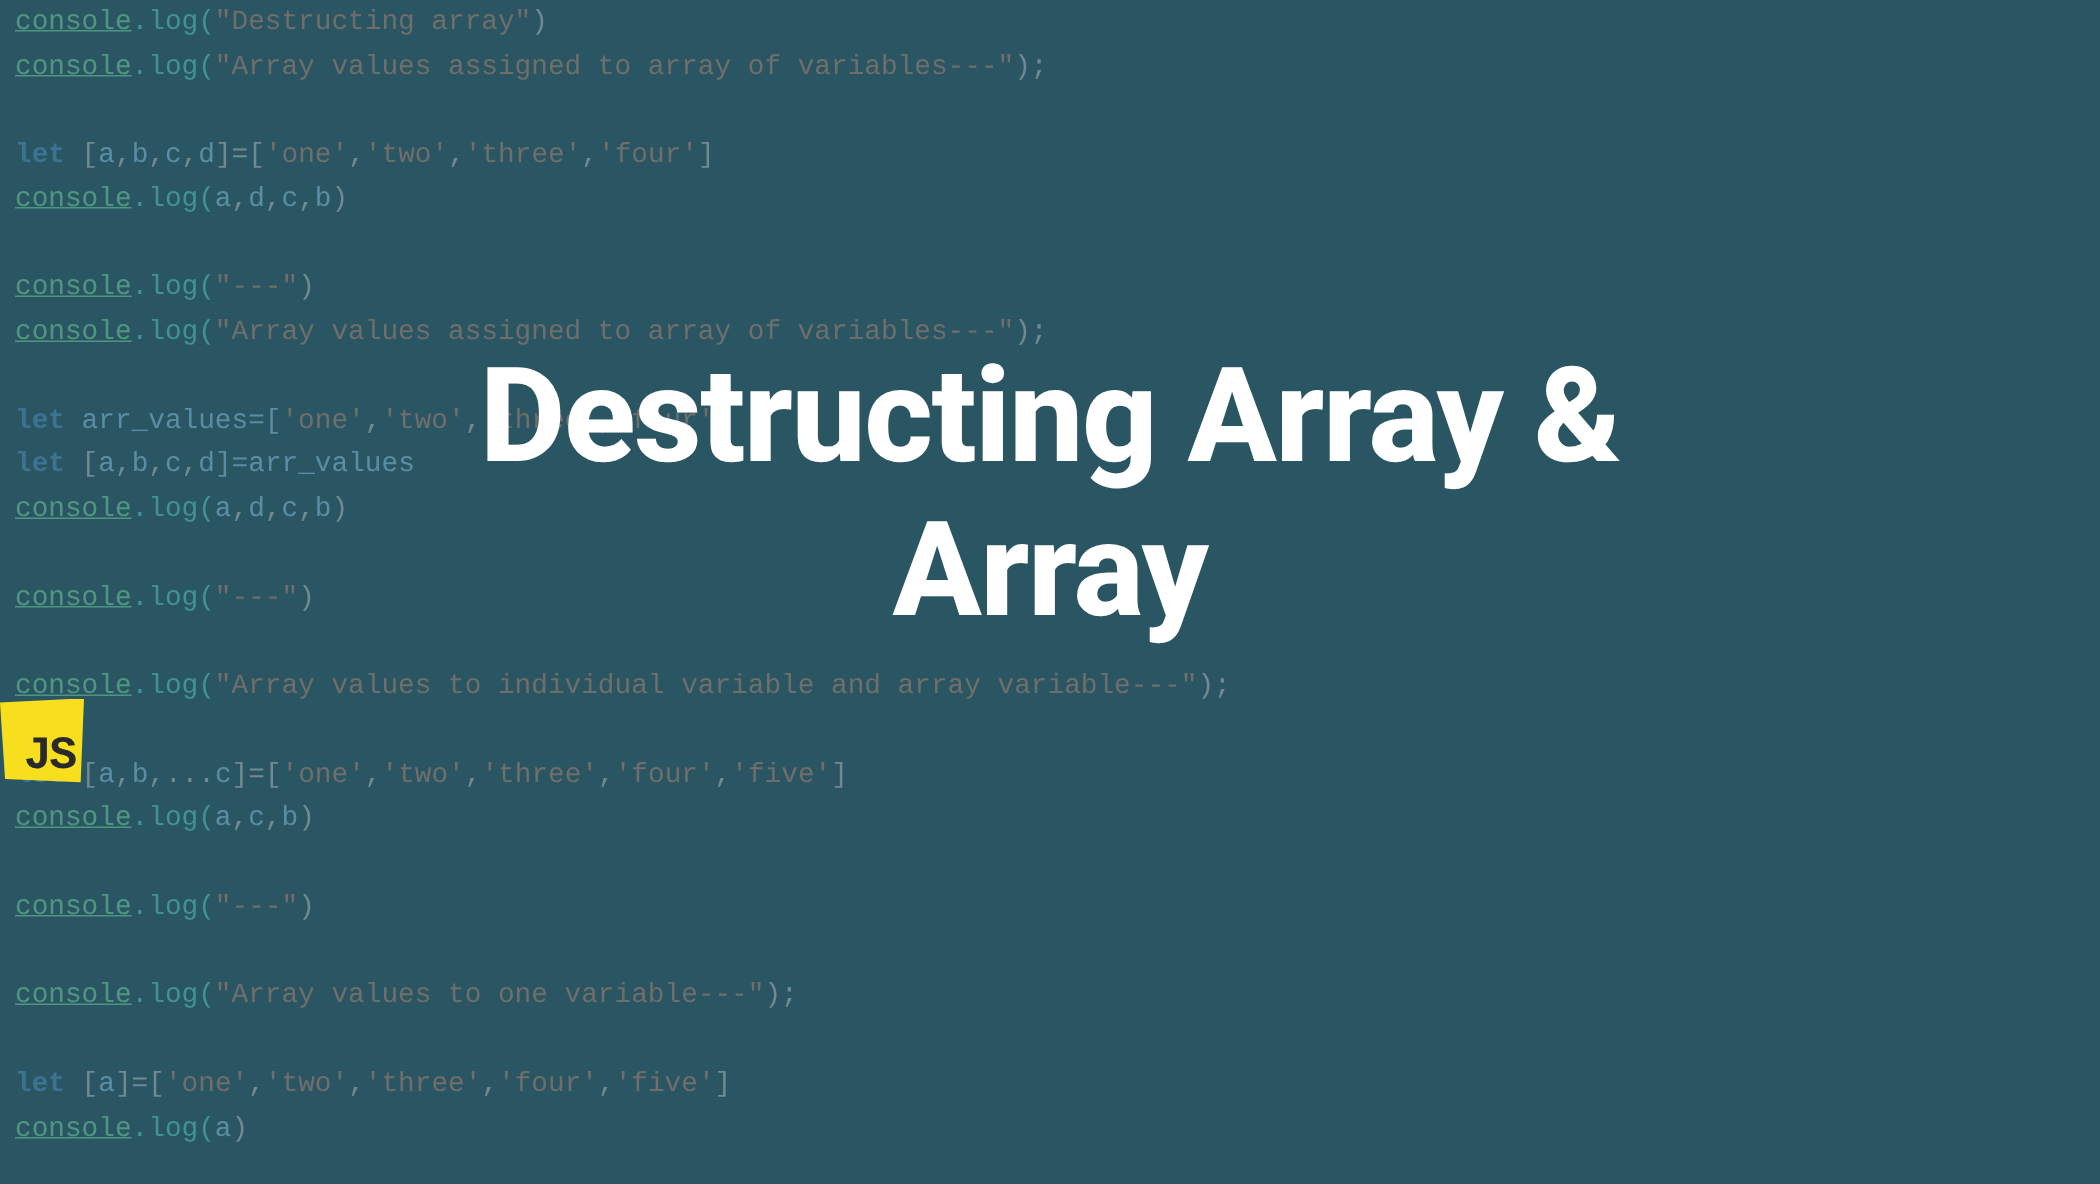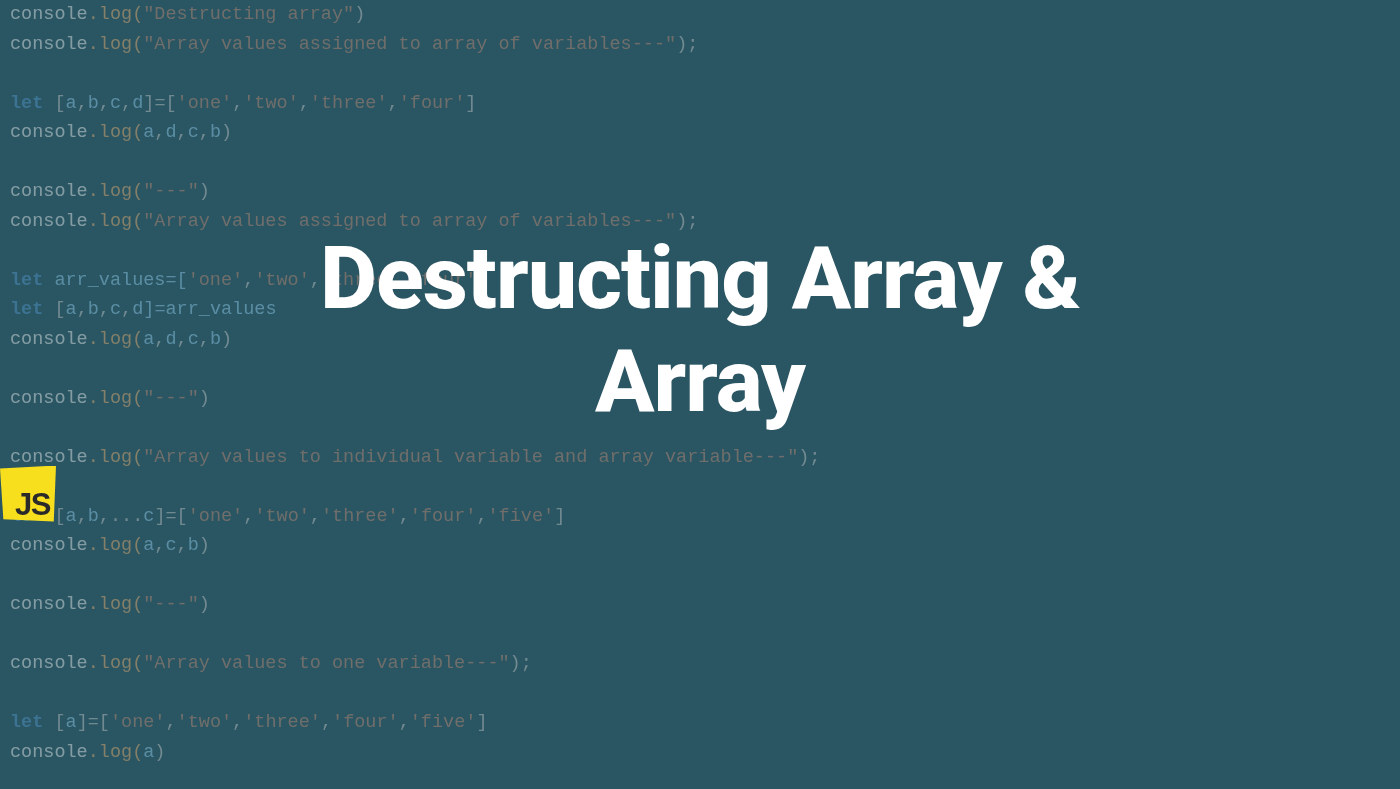--- a/index.html
+++ b/index.html
@@ -21,22 +21,22 @@
     left: 10px;
     right: 0;
     font-family: Menlo, Monaco, Consolas, "Courier New", monospace;
     font-size: 18.5px;
     line-height: 29.5px;
     white-space: pre;
     opacity: 0.42;
     color: #c8d4d6;
   }
   .kw { color: #569cd6; font-weight: bold; }
-  .obj { color: #ffffff; }
-  .fn { color: #fdba74; }
+  .obj { color: #86efac; text-decoration: underline; }
+  .fn { color: #5eead4; }
   .str { color: #ce9178; }
   .var { color: #9cdcfe; }
   .punct { color: #d4d4d4; }
   .overlay {
     position: absolute;
     top: 0;
     left: 0;
     right: 0;
     bottom: 0;
     display: flex;
@@ -62,21 +62,21 @@
     width: 56px;
     height: 56px;
     background: #f7df1e;
     display: flex;
     align-items: flex-end;
     justify-content: flex-end;
     padding: 4px 6px 2px 4px;
     clip-path: polygon(0 5%, 100% 0, 96% 100%, 6% 96%);
   }
   .js-badge span {
-    font-family: Liberation Sans, sans-serif;
+    font-family: Liberation Mono, monospace;
     font-weight: 900;
     font-size: 31px;
     color: #2a2a2a;
     letter-spacing: -1.5px;
     line-height: 1;
   }
   .es6 {
     color: #f7df1e;
     font-size: 50px;
     font-weight: 800;

